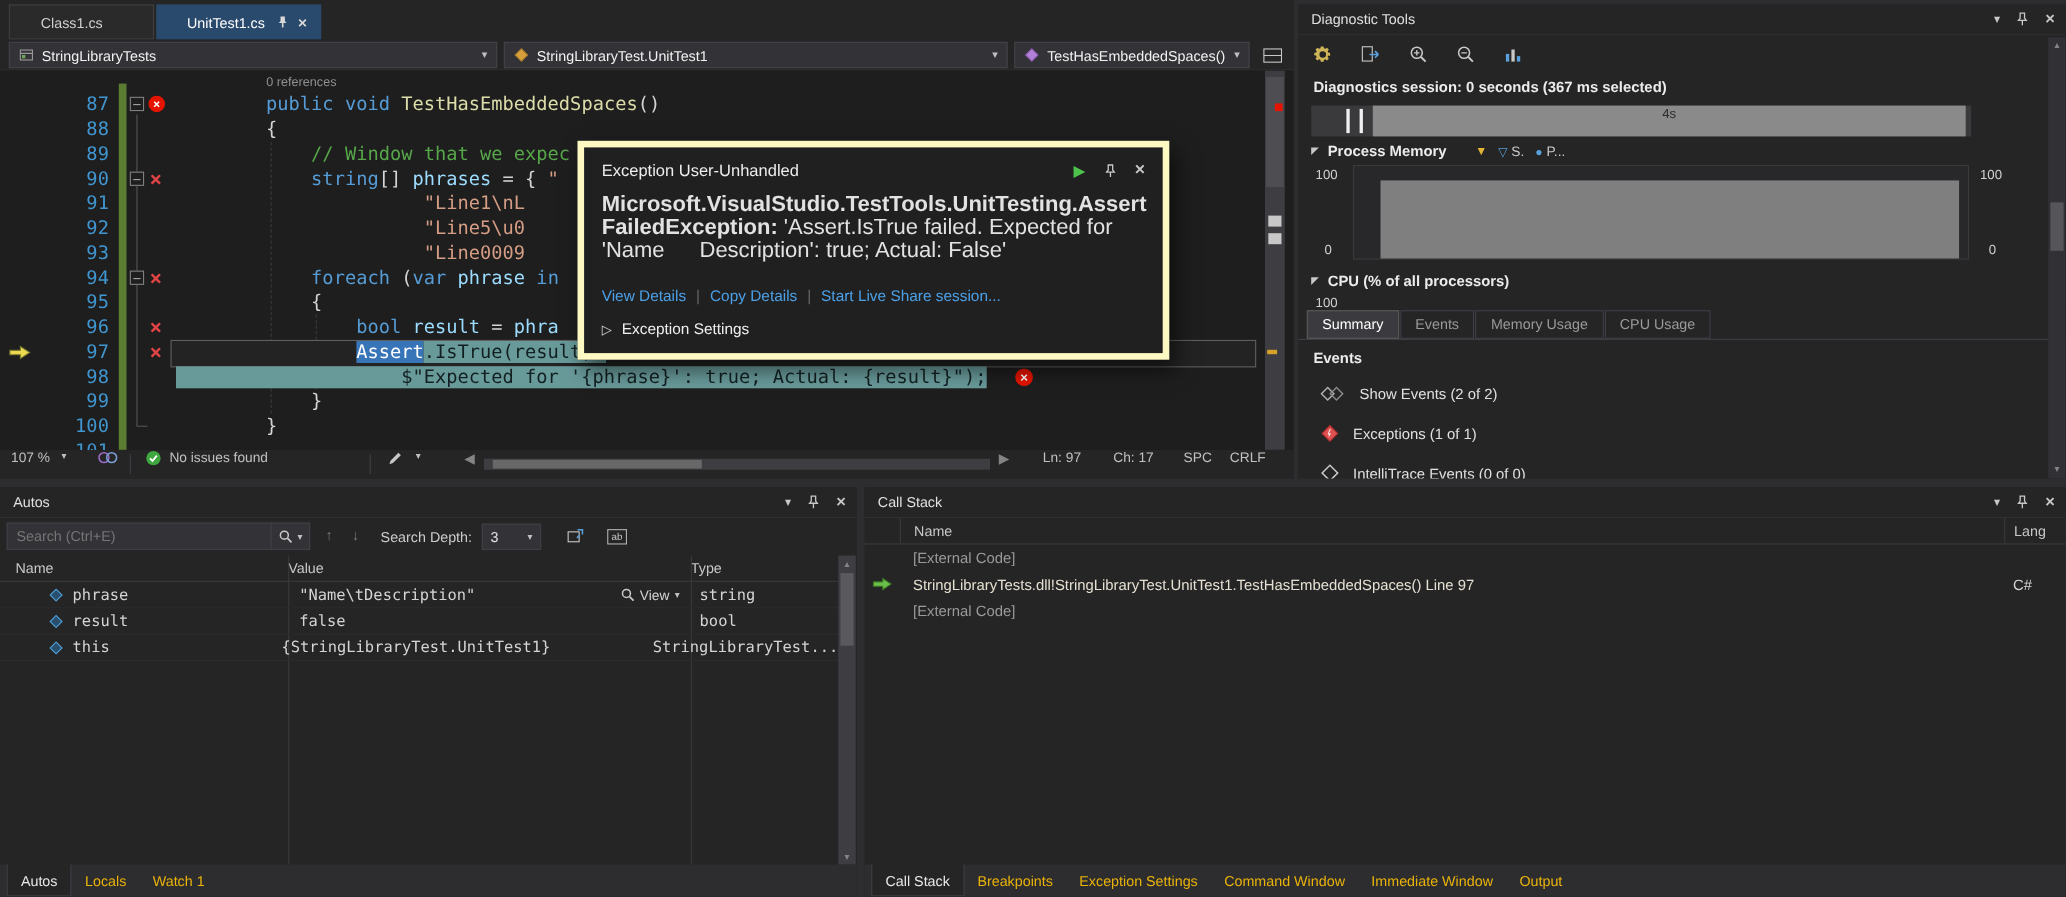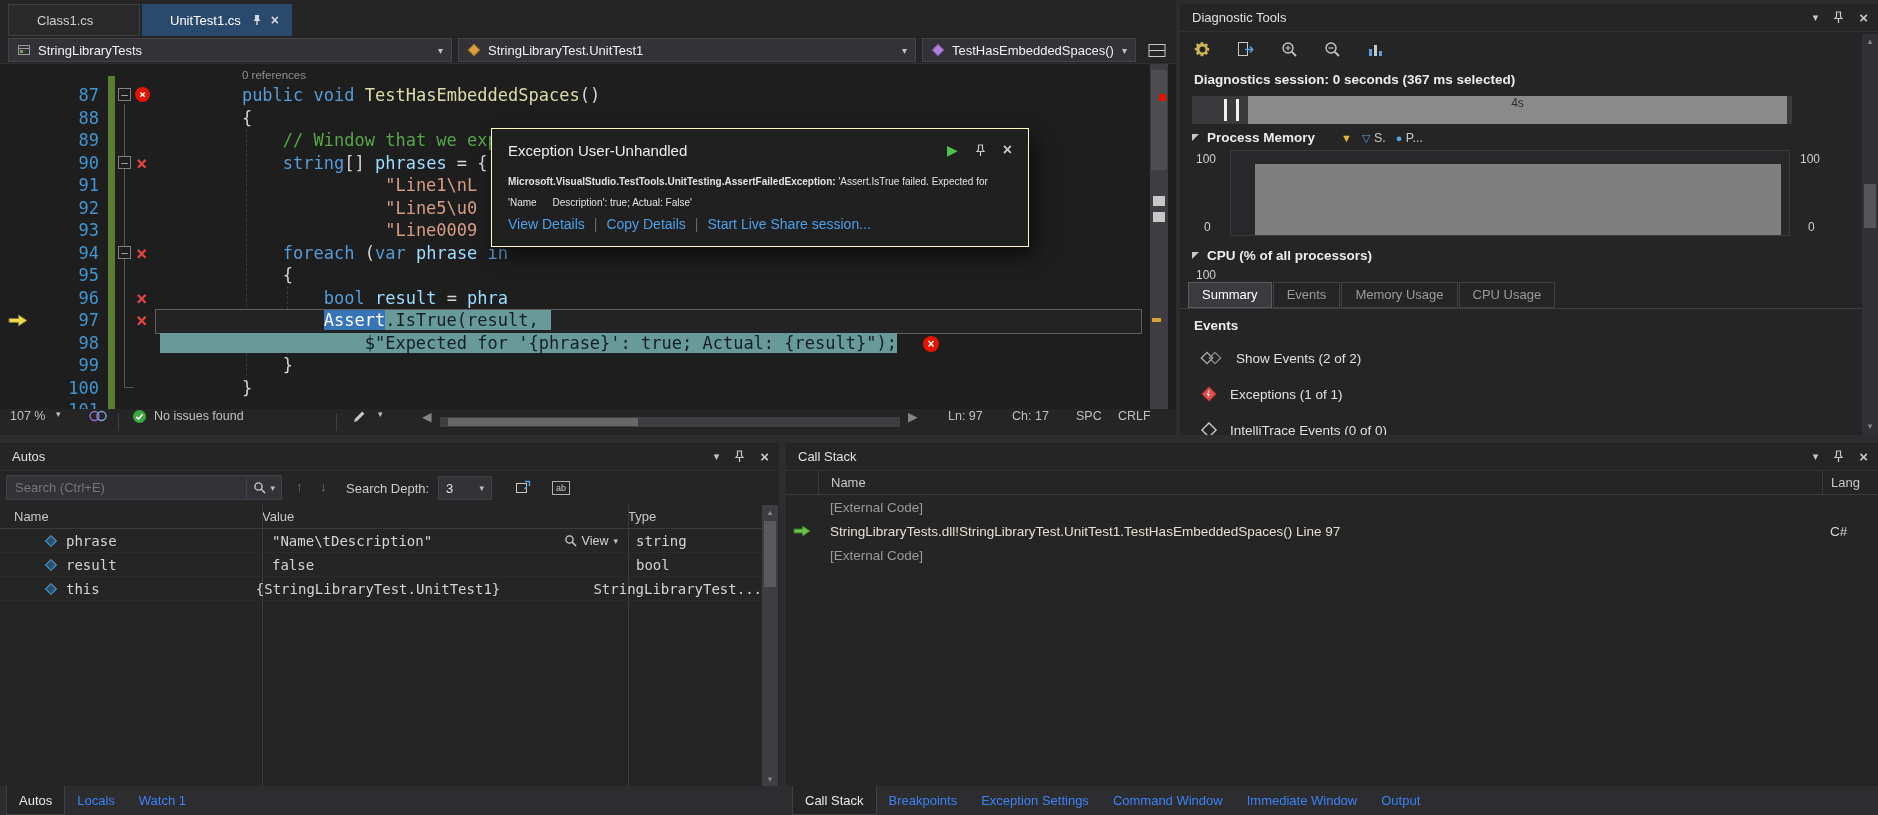--- a/index.html
+++ b/index.html
@@ -61,30 +61,30 @@
 .vscroll .m-b{position:absolute;left:3px;top:148px;width:12px;height:10px;background:#c8c8c8}
 .vscroll .m-cur{position:absolute;left:2px;top:254px;width:9px;height:4px;background:#d6a22a}
 
 .statusbar{position:absolute;left:0;top:409px;width:1176px;height:26px;background:#252526;color:#c0c0c0;font-size:12.5px}
 .sb{position:absolute;top:0;height:26px;display:flex;align-items:flex-start}
 .sb-sep{position:absolute;top:4px;width:1px;height:18px;background:#3f3f46}
 .hscroll{position:absolute;left:440px;top:8px;width:460px;height:10px;background:#3e3e42}
 .hscroll .hthumb{position:absolute;left:8px;top:1px;width:190px;height:8px;background:#686868}
 
 
-.popup{position:absolute;left:491px;top:128px;width:538px;background:#202021;border:1px solid #fef9c3;
+.popup{position:absolute;left:525px;top:128px;width:538px;background:#202021;border:6px solid #fef9c3;
   box-shadow:6px 9px 18px rgba(0,0,0,.55);z-index:60;padding:12px 16px 14px}
 .popup-title-row{display:flex;align-items:center}
 .popup-title{font-size:15px;color:#ededed;flex:1}
 .pp-play{color:#4dc24d;font-size:14px;margin-right:16px}
 .pp-pin{margin-right:16px;display:flex}
 .pp-close{color:#c8c8c8;font-size:16px;font-weight:bold}
-.popup-body{margin-top:12px;font-size:10px;color:#e2e2e2;line-height:21px;white-space:pre-wrap;width:505px}
+.popup-body{margin-top:12px;font-size:20px;color:#e2e2e2;line-height:21px;white-space:pre-wrap;width:505px}
 .popup-body b{word-break:break-all}
-.popup-links{margin-top:3px;font-size:14px}
+.popup-links{margin-top:22px;font-size:14px}
 .plink{color:#4ba0e8;margin:0 9px;cursor:default}
 .plink:first-child{margin-left:0}
 .lsep{color:#666}
 .popup-settings{margin-top:14px;color:#efefef;font-size:14px}
 .popup-settings .tri{display:inline-block;margin-right:9px;color:#d0d0d0;font-size:12px}
 
 
 .diag-pane{position:absolute;left:1180px;top:4px;width:698px;height:431px;background:#252526;overflow:hidden}
 .ptitle{height:28px;display:flex;align-items:center;padding:0 10px 0 12px;background:#252526;color:#e0e0e0;border-bottom:1px solid #303033}
 .ptitle .t{flex:1}
@@ -111,21 +111,21 @@
 .ev-item{display:flex;align-items:center;height:36px;padding-left:20px;color:#e0e0e0;font-size:13.5px}
 .ev-ic{margin-right:12px;display:flex}
 .diag-scroll{position:absolute;right:0;top:30px;bottom:0;width:16px;background:#313135;color:#858585;font-size:9px;text-align:center}
 .diag-scroll .up{position:absolute;top:2px;left:0;right:0}
 .diag-scroll .dn{position:absolute;bottom:4px;left:0;right:0}
 .diag-scroll .dthumb{position:absolute;left:2px;top:150px;width:12px;height:44px;background:#55555a}
 
 
 .tool-pane{position:absolute;top:443px;height:372px;background:#252526}
 .btabs{position:absolute;left:0;bottom:0;width:100%;height:29px;background:#2d2d30;display:flex;align-items:stretch;padding-left:6px}
-.btab{display:flex;align-items:center;padding:0 12px;color:#3b82f6;font-size:13px}
+.btab{display:flex;align-items:center;padding:0 12px;color:#eab308;font-size:13px}
 .btab.active{background:#252526;border:1px solid #3f3f46;border-top:none;color:#e8e8e8}
 
 
 .autos-pane{left:0;width:779px}
 .autos-toolbar{position:absolute;left:0;top:28px;width:100%;height:34px;display:flex;align-items:center}
 .searchbox{position:absolute;left:6px;top:4px;width:276px;height:25px;background:#333337;border:1px solid #3f3f46;display:flex;align-items:center}
 .searchbox input{flex:1;background:transparent;border:none;outline:none;color:#8a8a8a;font-size:13px;padding:0 8px;font-family:"Liberation Sans",sans-serif}
 .searchbox .sbtn{display:flex;align-items:center;border-left:1px solid #3f3f46;height:100%;padding:0 6px;gap:4px;color:#c0c0c0;font-size:9px}
 .tb-arrow{position:absolute;top:8px;color:#7a7a7a;font-size:13px}
 .depth-label{position:absolute;left:346px;top:10px;color:#cccccc}
@@ -319,20 +319,23 @@
       <span class="pp-pin">
         <svg width="13" height="13" viewBox="0 0 13 13">
             <path d="M4.5 1h4v4.5l1.5 2h-7l1.5-2z" fill="none" stroke="#c8c8c8" stroke-width="1.2"></path>
             <path d="M6.5 7.5v4.5" stroke="#c8c8c8" stroke-width="1.2"></path>
           </svg>
       </span>
       <span class="pp-close">×</span>
     </div>
     <div class="popup-body"><b>Microsoft.VisualStudio.TestTools.UnitTesting.AssertFailedException:</b><span> 'Assert.IsTrue failed. Expected for 'Name	Description': true; Actual: False'</span></div>
     <div class="popup-links" id="popup-links"><span class="plink">View Details</span><span class="lsep">|</span><span class="plink">Copy Details</span><span class="lsep">|</span><span class="plink">Start Live Share session...</span></div>
+    <div class="popup-settings">
+      <span class="tri">▷</span><span>Exception Settings</span>
+    </div>
   </div>
 
   <div class="diag-pane">
     <div class="ptitle">
       <span class="t">Diagnostic Tools</span>
       <span class="picon">▾</span>
       <span class="picon">
         <svg width="13" height="13" viewBox="0 0 13 13">
             <path d="M4.5 1h4v4.5l1.5 2h-7l1.5-2z" fill="none" stroke="#c8c8c8" stroke-width="1.2"></path>
             <path d="M6.5 7.5v4.5" stroke="#c8c8c8" stroke-width="1.2"></path>

